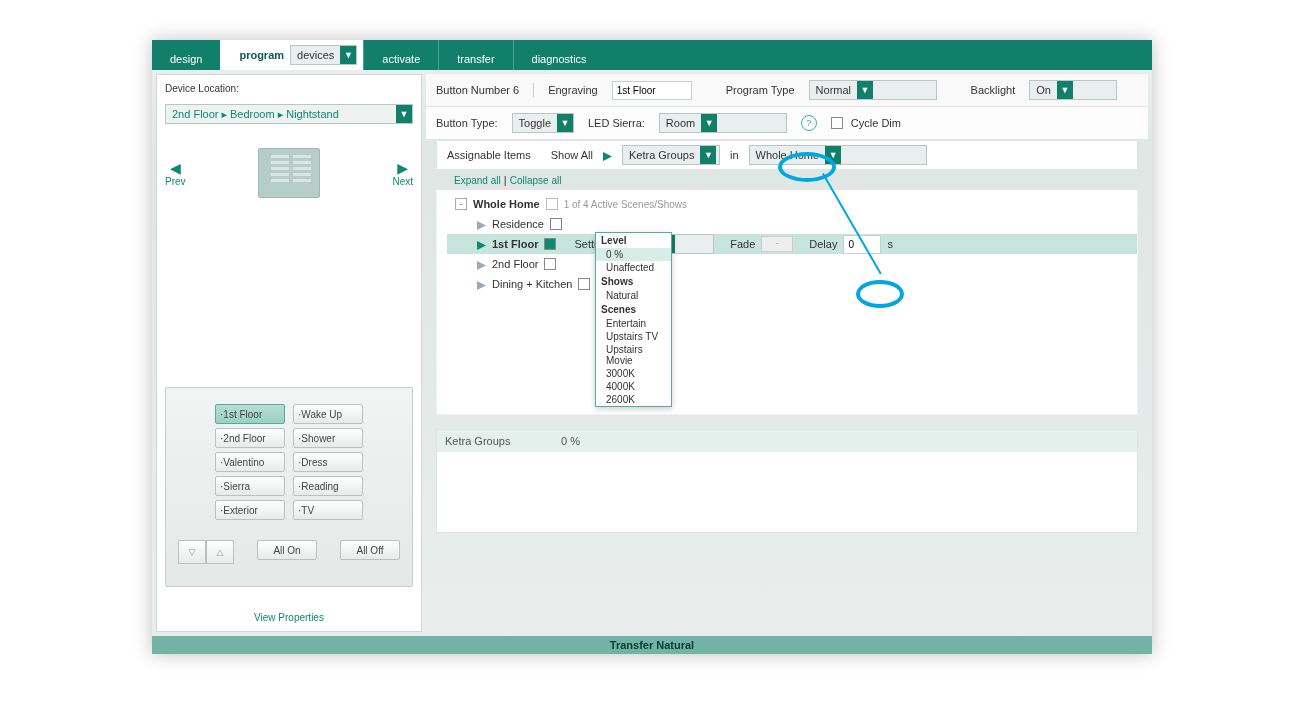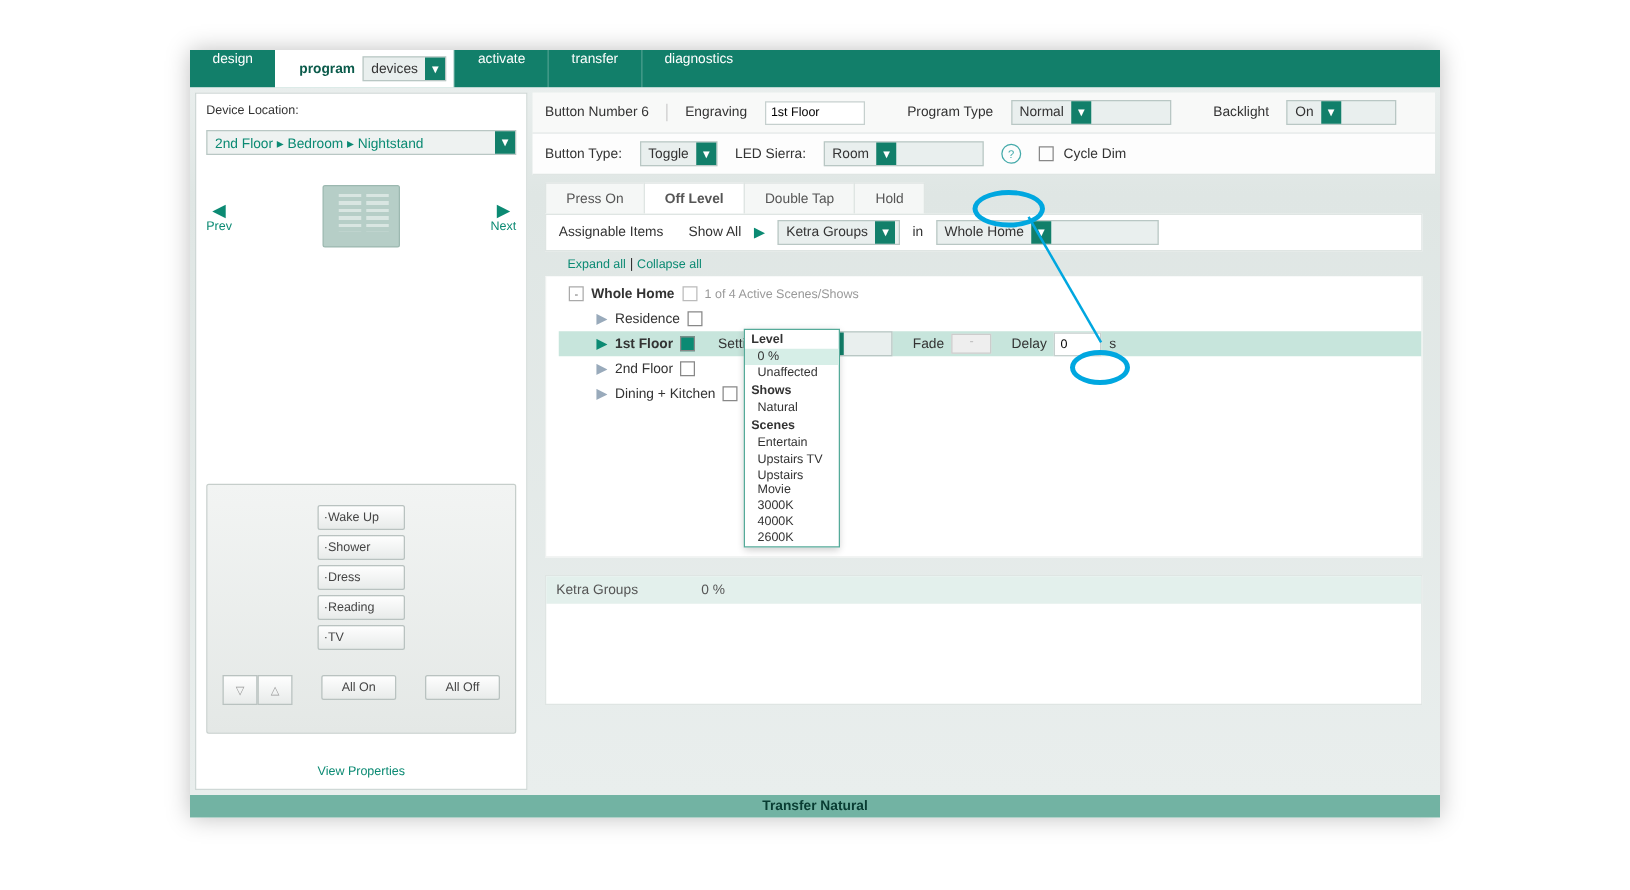--- a/index.html
+++ b/index.html
@@ -16,21 +16,21 @@
     background: #fff;
   }
   .topbar {
     background: #127f6a;
     display: flex;
     align-items: stretch;
     height: 30px;
     color: #fff;
   }
   .topbar .tab {
-    padding: 1px 18px;
+    padding: 13px 18px;
     cursor: pointer;
     border-left: 1px solid rgba(255,255,255,0.25);
   }
   .topbar .tab:first-child { border-left: none; }
   .topbar .tab.active {
     background: #fff;
     color: #0b5b4b;
     font-weight: bold;
     display: flex;
     align-items: center;
@@ -219,20 +219,27 @@
         <div class="thumb"></div>
         <div class="nav-arrow">
             <div class="tri">▶</div>
             <div>Next</div>
           </div>
       </div>
 
       <div class="keypad-box">
         <div class="kp-grid">
           <div class="kp-col">
+            <button class="kp-btn sel">·<span>1st Floor</span></button>
+            <button class="kp-btn">·<span>2nd Floor</span></button>
+            <button class="kp-btn">·<span>Valentino</span></button>
+            <button class="kp-btn">·<span>Sierra</span></button>
+            <button class="kp-btn">·<span>Exterior</span></button>
+          </div>
+          <div class="kp-col">
             <button class="kp-btn">·<span>Wake Up</span></button>
             <button class="kp-btn">·<span>Shower</span></button>
             <button class="kp-btn">·<span>Dress</span></button>
             <button class="kp-btn">·<span>Reading</span></button>
             <button class="kp-btn">·<span>TV</span></button>
           </div>
         </div>
         <div class="kp-footer">
           <div class="kp-updown">
             <div class="half">▽</div>
@@ -275,26 +282,20 @@
             <span>Room</span>
             <span class="caret">▼</span>
           </span>
         <span class="help-ic">?</span>
         <span class="row">
             <span class="chk"></span> 
             <span>Cycle Dim</span>
           </span>
       </div>
 
-      <div class="tabs2">
-        <div class="t">Press On</div>
-        <div class="t active">Off Level</div>
-        <div class="t">Double Tap</div>
-        <div class="t">Hold</div>
-      </div>
 
       <div class="assign-row">
         <span>Assignable Items</span>
         <span class="sep"></span>
         <span>Show All</span>
         <span class="kico"><svg viewBox="0 0 10 10">
               <polygon points="0,0 10,5 0,10" fill="#0b8a73"></polygon>
             </svg></span>
         <span class="dd" style="width:90px">
             <span>Ketra Groups</span>

